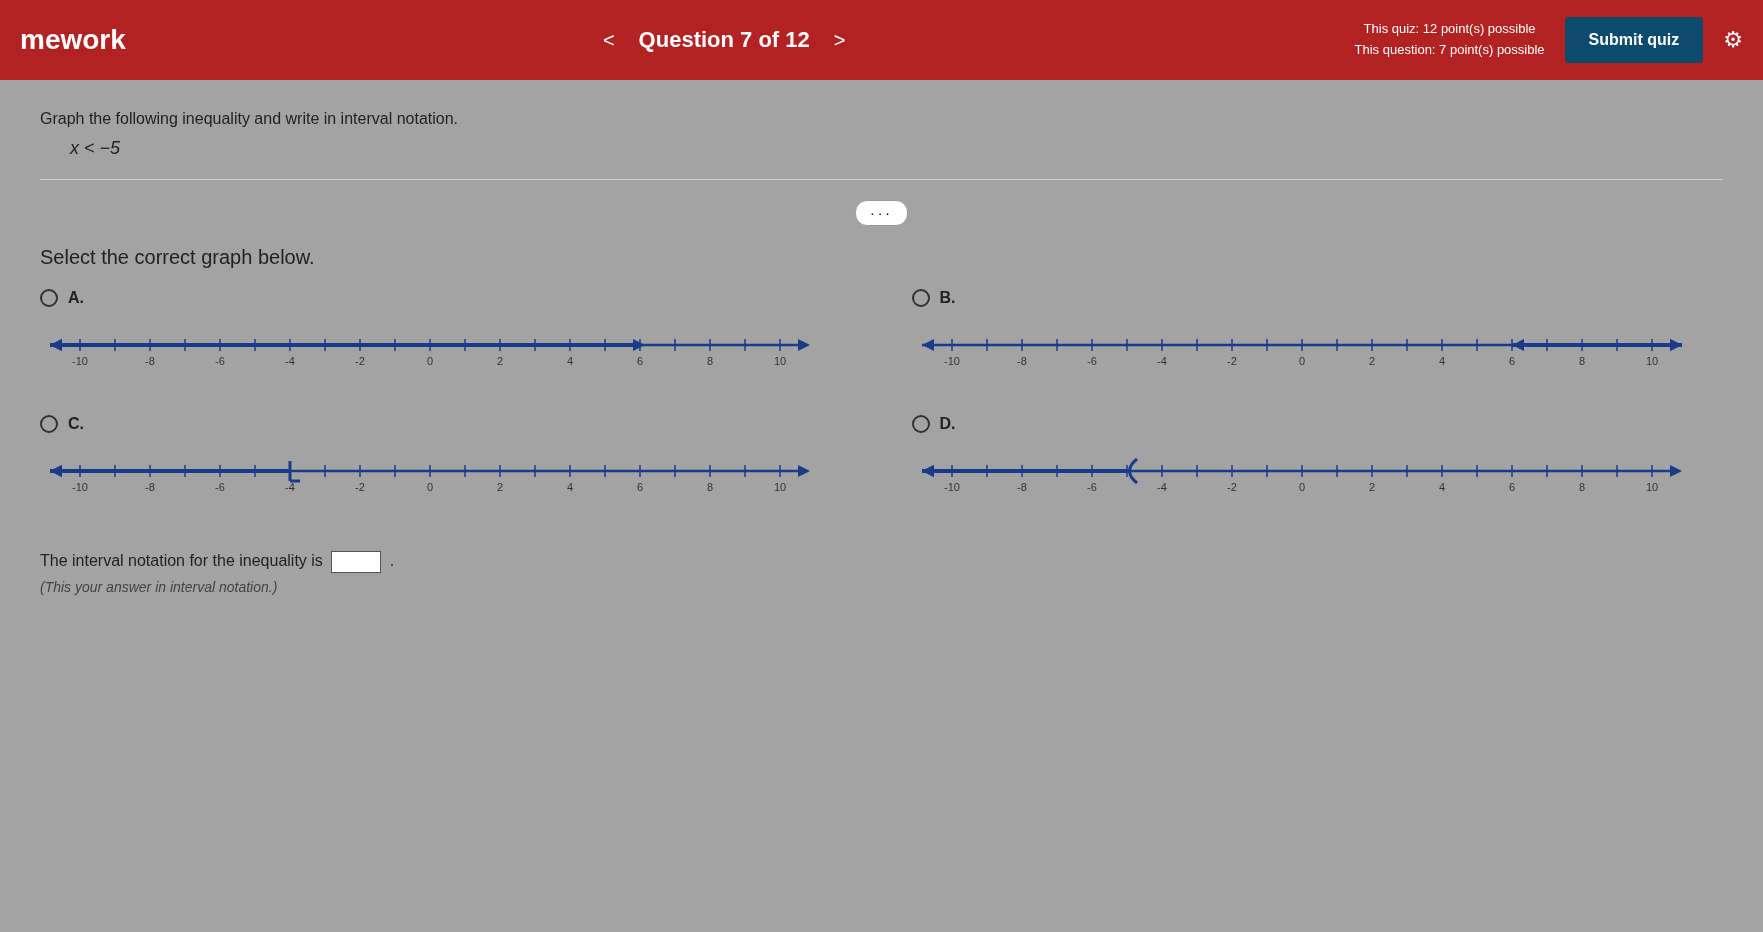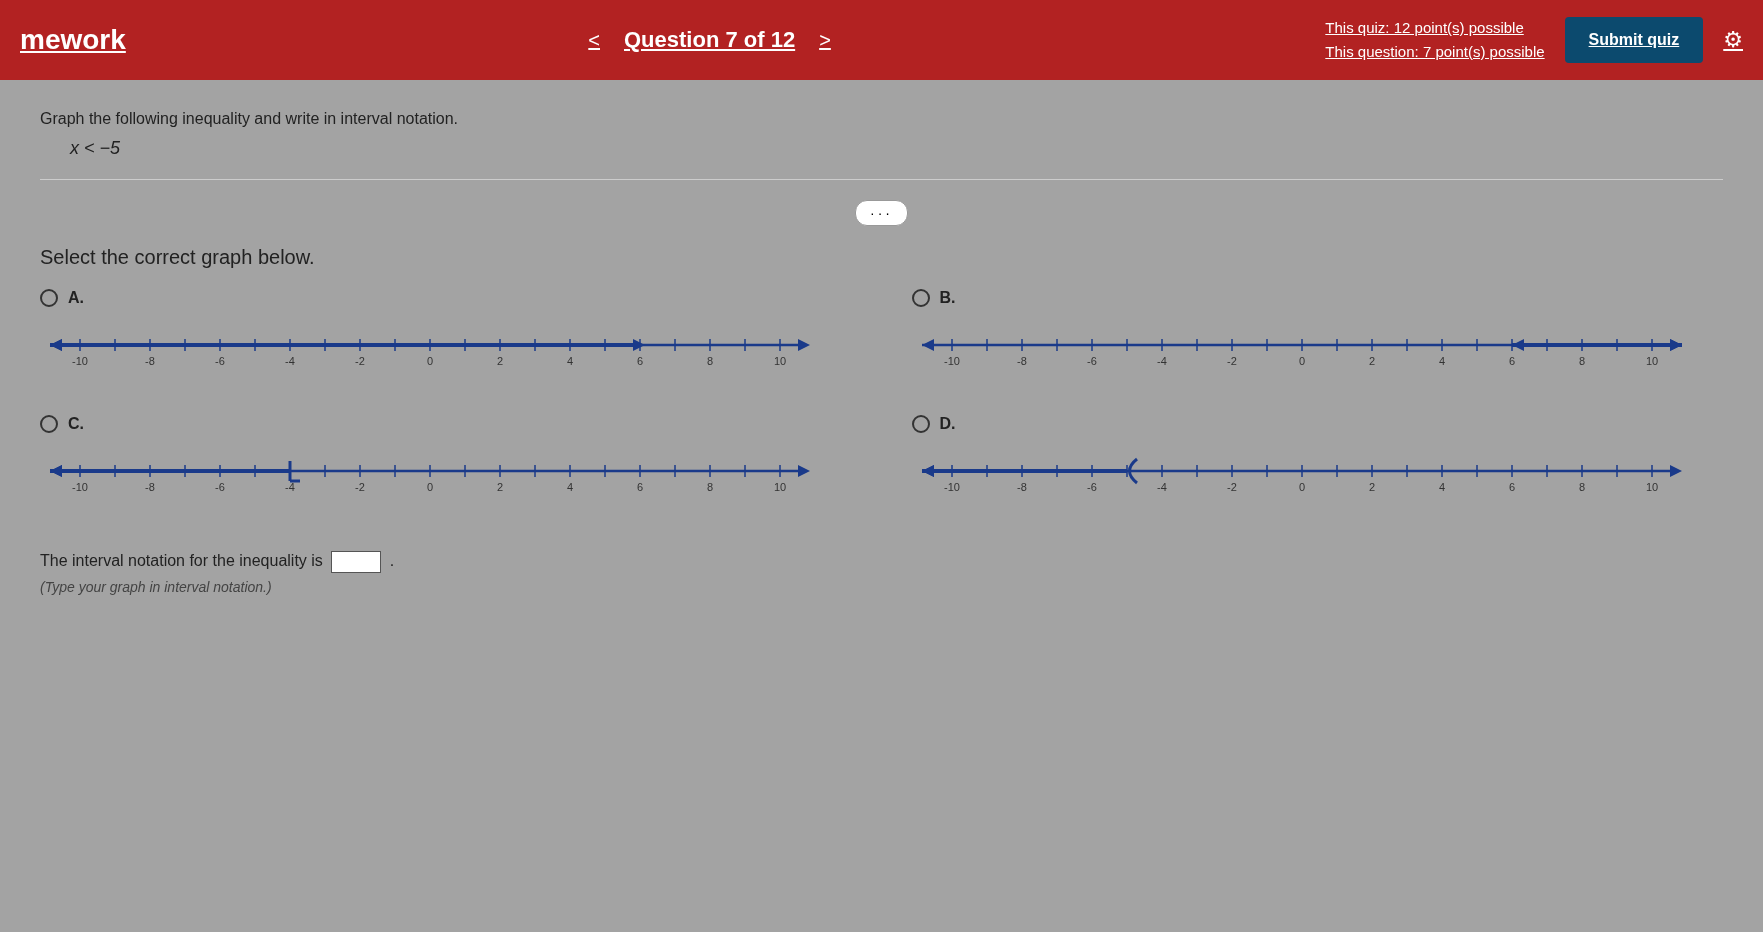--- a/index.html
+++ b/index.html
@@ -7,21 +7,20 @@
 
     
     .header {
       background: #b22222;
       color: white;
       display: flex;
       align-items: center;
       justify-content: space-between;
       padding: 0 20px;
       height: 80px;
-      text-decoration: underline;
     }
     .header-left {
       font-size: 28px;
       font-weight: bold;
     }
     .header-center {
       display: flex;
       align-items: center;
       gap: 16px;
       font-size: 22px;
@@ -34,22 +33,22 @@
       font-size: 20px;
       cursor: pointer;
       padding: 4px 8px;
     }
     .header-right {
       display: flex;
       align-items: center;
       gap: 20px;
     }
     .quiz-info {
-      text-align: left;
-      font-size: 15px;
+      text-align: center;
+      font-size: 13px;
       line-height: 1.6;
       margin-left: 32px;
     }
     .submit-btn {
       background: #0c4a6e;
       color: white;
       border: none;
       padding: 14px 24px;
       font-size: 16px;
       font-weight: bold;
@@ -429,14 +428,14 @@
       </div>
     </div>
 
   </div>
 
   <div class="interval-section">
     <span>The interval notation for the inequality is</span>
     <input type="text" class="interval-input" style="border: 1px solid rgb(85, 85, 85); width: 50px; height: 22px; vertical-align: middle; margin: 0px 4px;">
     <span>.</span>
   </div>
-  <div class="interval-hint">(Type your graph in interval notation.)</div>
+  <div class="interval-hint">(This your answer in interval notation.)</div>
 </div>
 
 </body></html>

